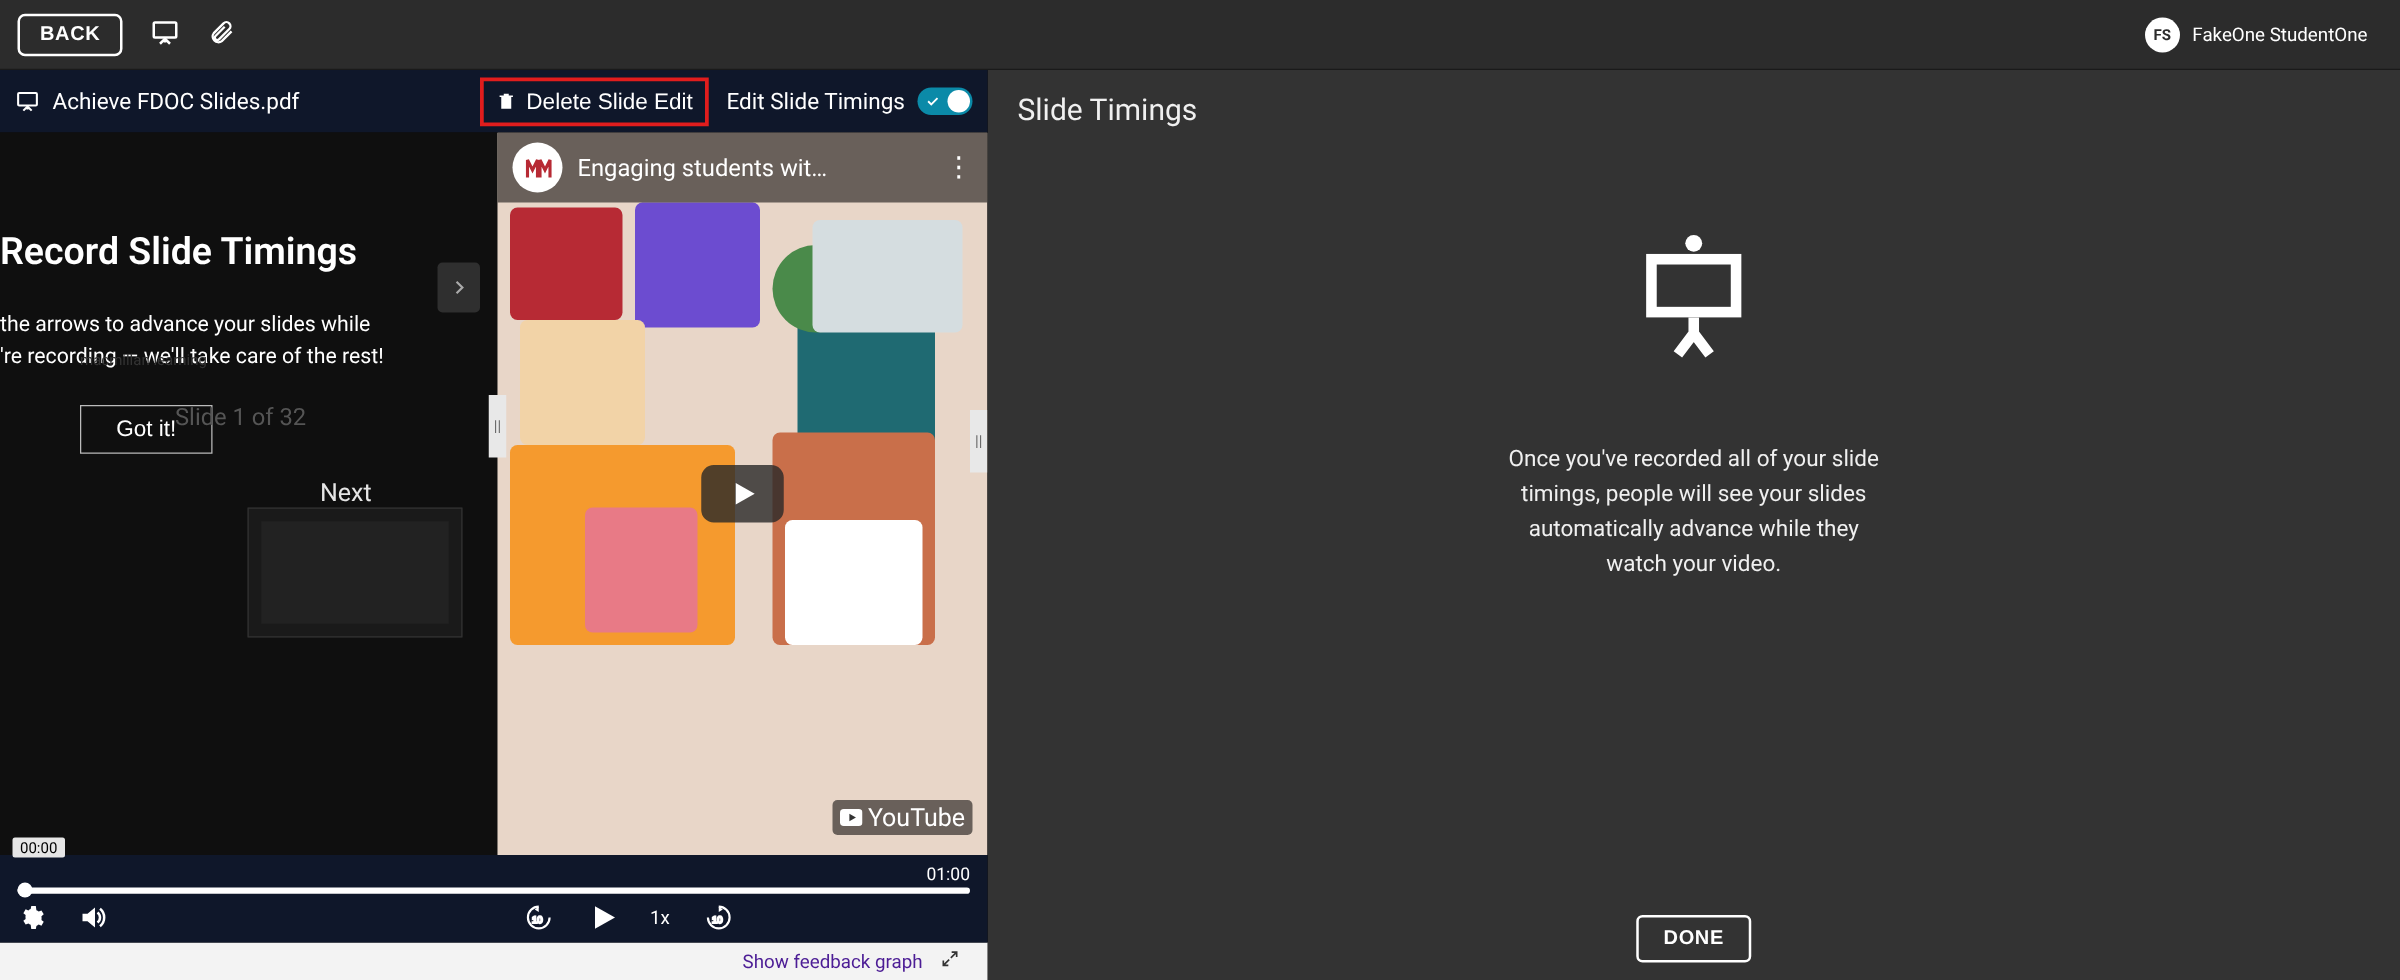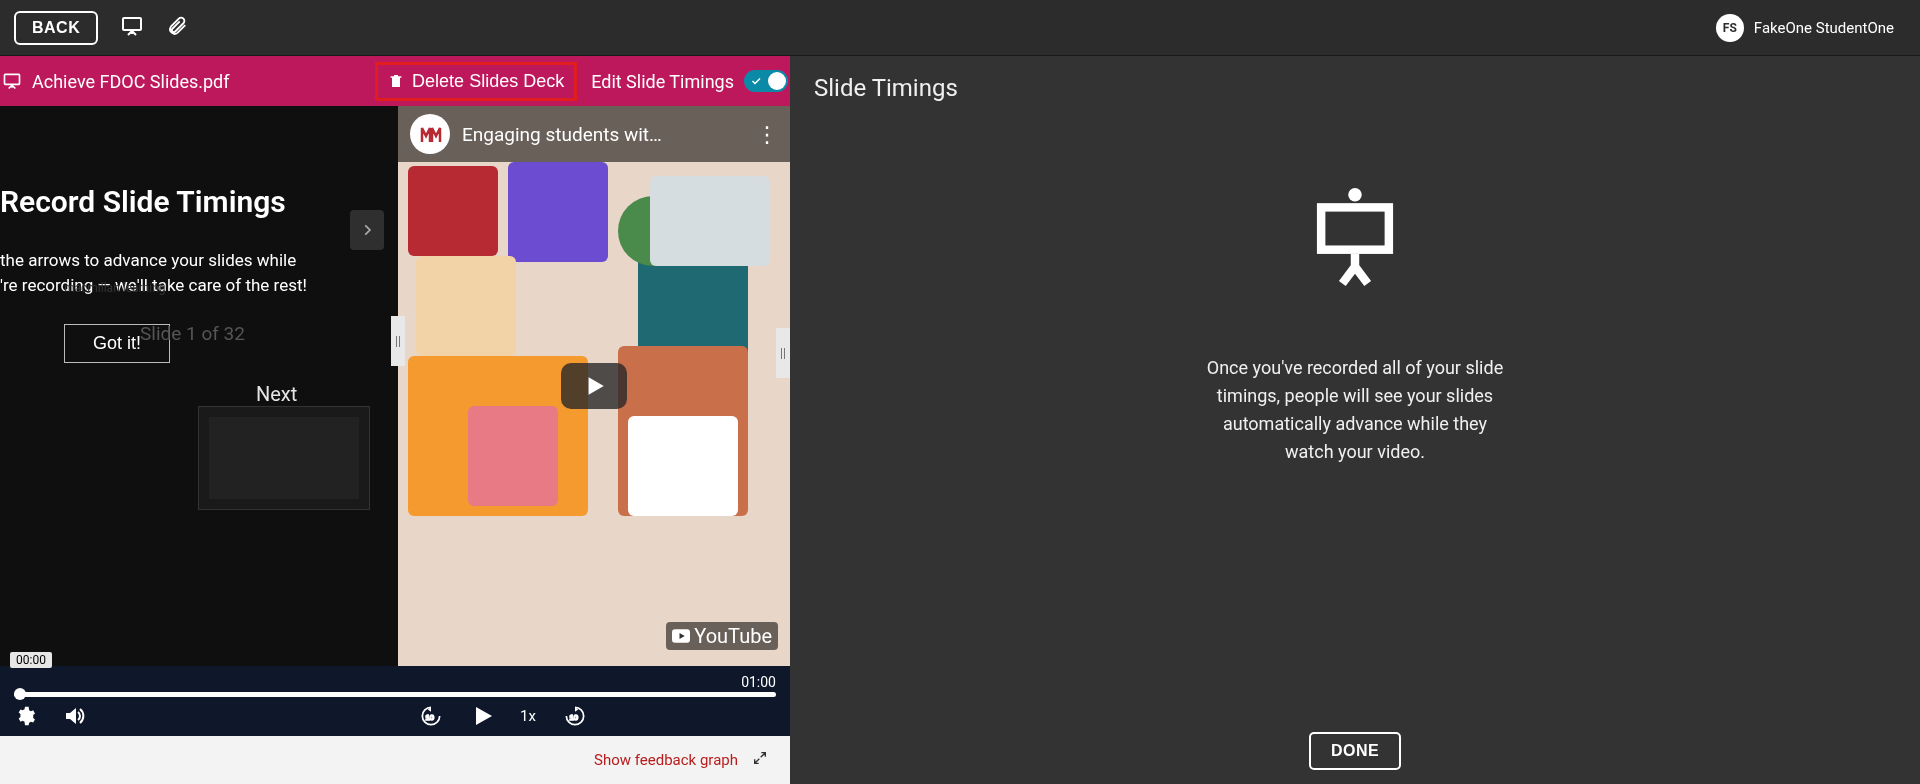--- a/index.html
+++ b/index.html
@@ -63,22 +63,22 @@
     display: flex;
     flex-direction: column;
     padding: 18px 24px 14px 24px;
   }
 
   
   .sub-header {
     height: 50px;
     display: flex;
     align-items: center;
-    padding: 0 2px;
-    background: #be185d;
+    padding: 0 12px;
+    background: #0f172a;
     gap: 14px;
   }
   .file-label {
     display: flex; align-items: center; gap: 10px;
     font-size: 18px; color: #fff;
     flex: 1;
   }
   .delete-btn {
     border: 3px solid #e11d1d;
     background: transparent;
@@ -277,23 +277,23 @@
   .controls-row {
     display: flex; align-items: center; gap: 26px;
     margin-top: 6px;
   }
   .ctrl { cursor: pointer; color: #fff; display: flex; align-items: center; }
   .ctrl-row-spacer { flex: 0 0 280px; }
   .speed-label { font-size: 15px; }
 
   
   .footer-bar {
-    height: 48px;
+    height: 30px;
     background: #f3f3f3;
-    color: #b91c1c;
+    color: #4c1d95;
     display: flex; align-items: center; justify-content: flex-end;
     padding: 0 22px;
     gap: 14px;
     font-size: 15px;
   }
 
   
   .panel-title {
     font-size: 24px;
     font-weight: 400;
@@ -359,21 +359,21 @@
         <svg width="20" height="20" viewBox="0 0 24 24" fill="none" stroke="#fff" stroke-width="2">
           <rect x="3" y="4" width="18" height="12" rx="1"></rect>
           <path d="M12 16 v4 M8 21 l4-4 l4 4"></path>
         </svg>
         <span>Achieve FDOC Slides.pdf</span>
       </span>
       <button class="delete-btn">
         <svg width="16" height="18" viewBox="0 0 24 24" fill="#fff">
           <path d="M6 7h12v14H6z M4 5h16v2H4z M9 3h6v2H9z"></path>
         </svg>
-        <span>Delete Slides Deck</span>
+        <span>Delete Slide Edit</span>
       </button>
       <span class="edit-timings">
         <span>Edit Slide Timings</span>
         <span class="toggle">
           <svg width="12" height="12" viewBox="0 0 24 24" fill="none" stroke="#fff" stroke-width="3">
             <path d="M5 12l5 5L20 7"></path>
           </svg>
         </span>
       </span>
     </div>

